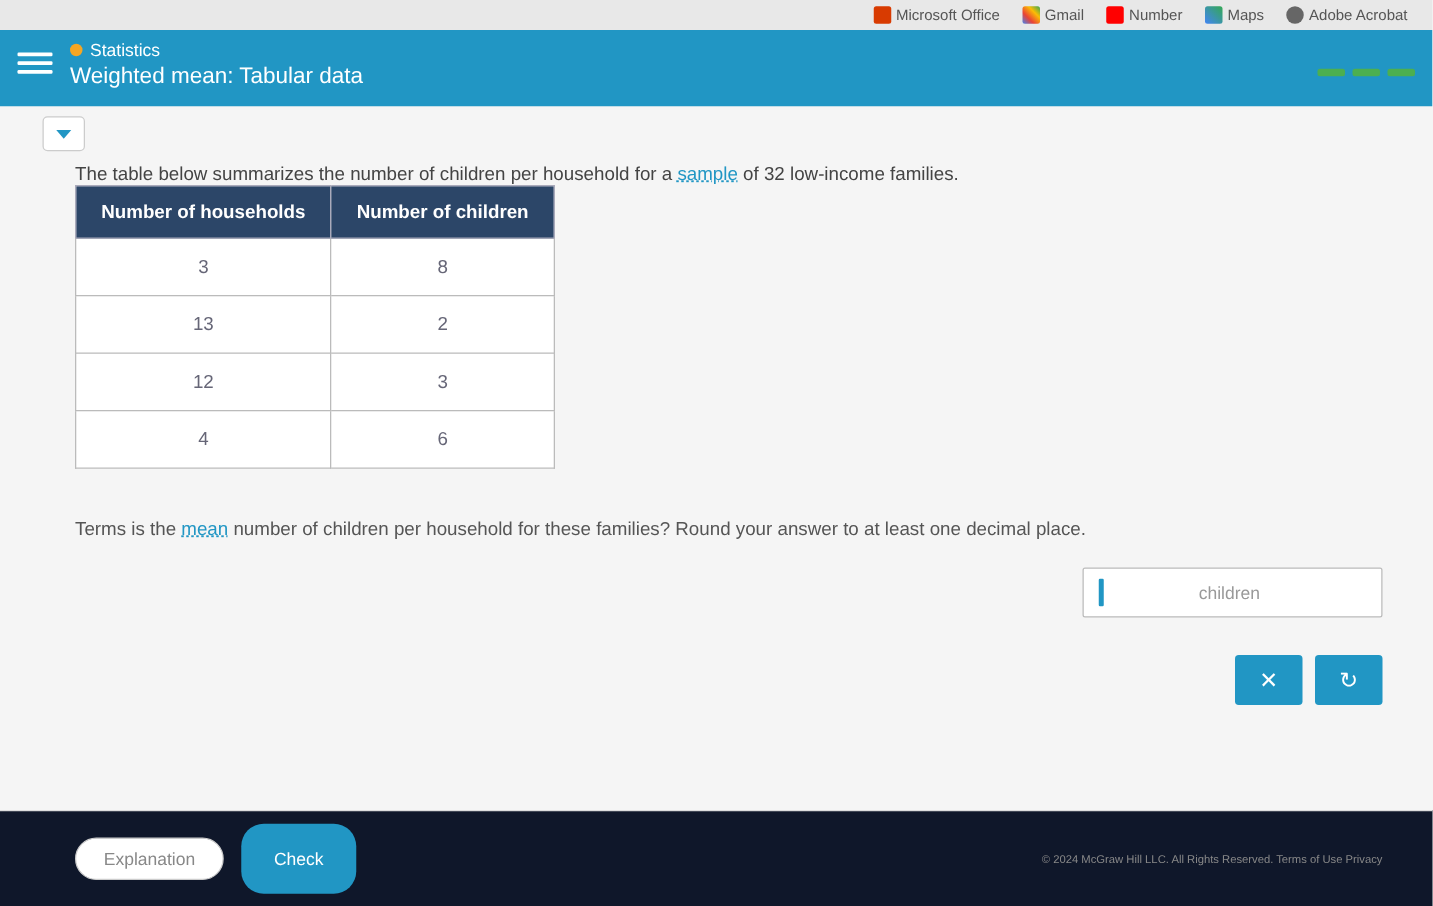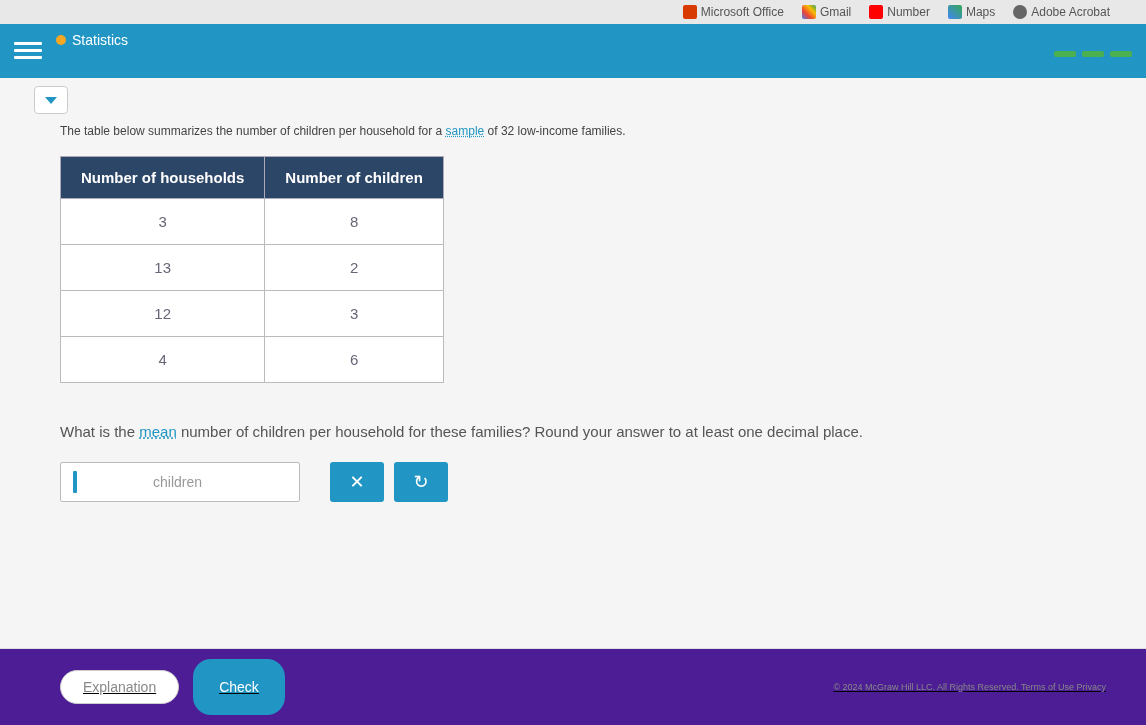--- a/index.html
+++ b/index.html
@@ -10,21 +10,21 @@
       height: 725px;
       overflow: hidden;
     }
     .bookmarks-bar {
       background: #e8e8e8;
       height: 24px;
       display: flex;
       align-items: center;
       justify-content: flex-end;
       gap: 18px;
-      padding: 0 36px;
+      padding: 0 20px;
       font-size: 12px;
       color: #555;
     }
     .bookmark-item {
       display: flex;
       align-items: center;
       gap: 4px;
     }
     .bookmark-icon {
       width: 14px;
@@ -103,22 +103,21 @@
       width: 0; height: 0;
       border-left: 6px solid transparent;
       border-right: 6px solid transparent;
       border-top: 7px solid #2196c4;
     }
     .content {
       padding: 10px 40px 20px 60px;
       color: #444;
     }
     .intro-text {
-      font-size: 12px;
-      margin-bottom: 18px;
+      font-size: 15px;
     }
     .link-term {
       color: #2196c4;
       text-decoration: underline dotted;
       cursor: pointer;
     }
     table.data {
       border-collapse: collapse;
       margin-bottom: 40px;
     }
@@ -140,20 +139,21 @@
     }
     .question-text {
       font-size: 15px;
       color: #555;
       margin-bottom: 22px;
     }
     .answer-row {
       display: flex;
       align-items: flex-end;
       gap: 30px;
+      flex-direction: column;
     }
     .answer-box {
       border: 1px solid #bbb;
       background: #fff;
       padding: 8px 12px;
       display: flex;
       align-items: center;
       gap: 8px;
       width: 240px;
       border-radius: 2px;
@@ -183,27 +183,26 @@
       color: #fff;
       font-size: 18px;
       border-radius: 3px;
       cursor: pointer;
     }
     .footer-bar {
       position: absolute;
       bottom: 0;
       left: 0;
       right: 0;
-      background: #4c1d95;
+      background: #0f172a;
       padding: 10px 40px 10px 60px;
       display: flex;
       align-items: center;
       gap: 14px;
       border-top: 1px solid #ddd;
-      text-decoration: underline;
     }
     .explanation-btn {
       background: #fff;
       color: #888;
       border: 1px solid #ccc;
       border-radius: 18px;
       padding: 8px 22px;
       font-size: 14px;
       cursor: pointer;
     }
@@ -252,20 +251,21 @@
   <div class="menu-icon">
     <span></span>
       <span></span>
       <span></span>
   </div>
   <div class="header-titles">
     <div class="course-label">
       <span class="orange-dot"></span>
       <span>Statistics</span>
     </div>
+    <div class="lesson-title">Weighted mean: Tabular data</div>
   </div>
   <div class="progress-dots">
     <span></span>
       <span></span>
       <span></span>
   </div>
 </div>
 
 <div class="dropdown-toggle">
   <span class="chevron-down"></span>
@@ -297,21 +297,21 @@
         <td>3</td>
       </tr>
       <tr>
         <td>4</td>
         <td>6</td>
       </tr>
     </tbody>
   </table>
 
   <p class="question-text">
-    <span>What is the </span><span class="link-term">mean</span><span> number of children per household for these families? Round your answer to at least one decimal place.</span>
+    <span>Terms is the </span><span class="link-term">mean</span><span> number of children per household for these families? Round your answer to at least one decimal place.</span>
   </p>
 
   <div class="answer-row">
     <div class="answer-box">
       <span class="cursor-icon"></span>
       <input class="answer-input" type="text" value="" style="">
       <span class="unit-label">children</span>
     </div>
     <div style="display:flex; gap:10px;">
       <button class="action-btn">✕</button>

